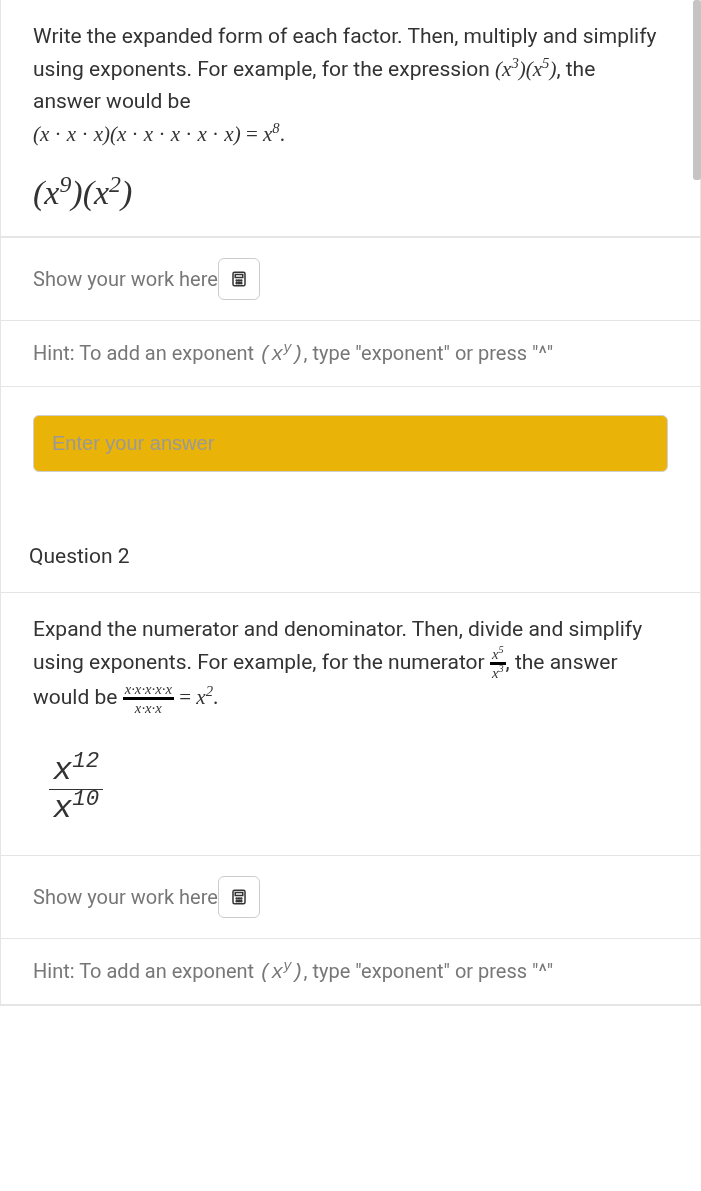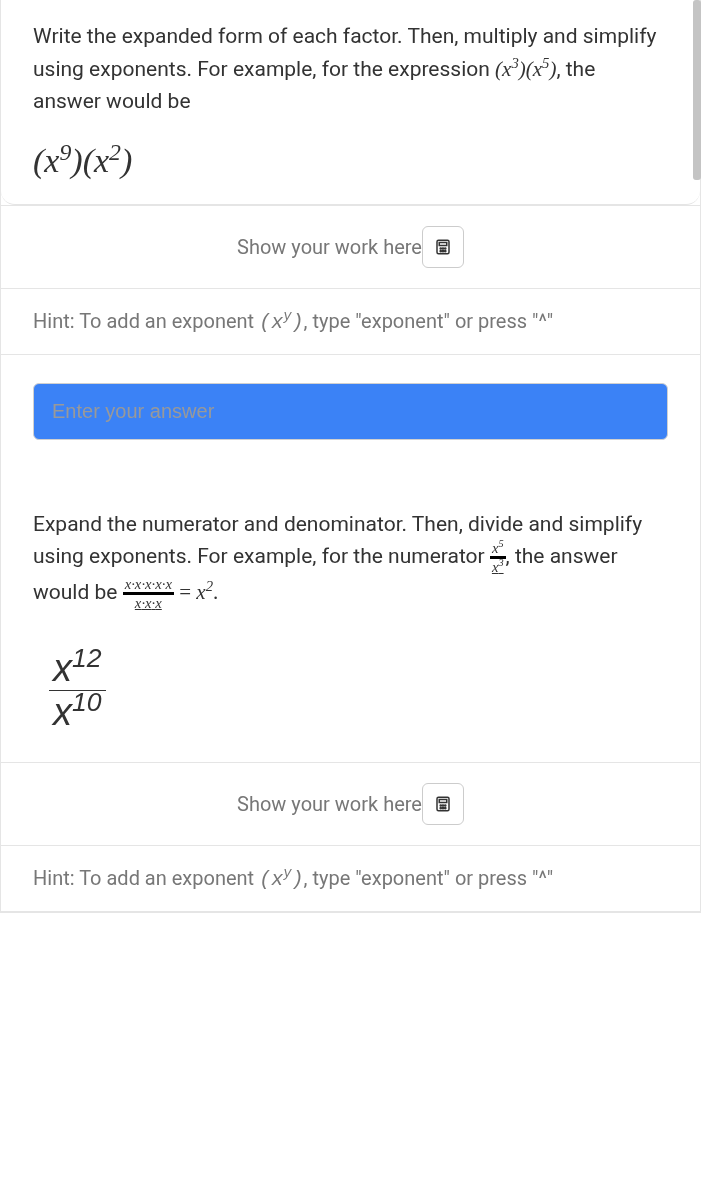--- a/index.html
+++ b/index.html
@@ -13,42 +13,41 @@
       width: 701px;
       color: #333;
     }
     .container {
       border: 1px solid #e5e5e5;
       border-top: none;
     }
     .section {
       border-bottom: 1px solid #e5e5e5;
       padding: 0;
-      border-radius: 14px;
     }
     .question-text {
       padding: 20px 32px 24px 32px;
       font-size: 21px;
       line-height: 1.55;
       color: #333;
     }
     .math-inline {
       font-family: 'Times New Roman', Times, serif;
       font-style: italic;
     }
     .math-display {
       font-family: 'Times New Roman', Times, serif;
       font-style: italic;
       font-size: 34px;
       padding: 0 32px 24px 32px;
     }
     .math-frac-display {
-      font-family: Liberation Sans, sans-serif;
+      font-family: Liberation Mono, monospace;
       font-style: italic;
-      font-size: 38px;
+      font-size: 32px;
       padding: 12px 20px 28px 48px;
     }
     .frac {
       display: inline-block;
       vertical-align: middle;
       text-align: center;
     }
     .frac .num {
       display: block;
       border-bottom: 1.5px solid #333;
@@ -66,31 +65,30 @@
       line-height: 1.1;
     }
     .frac-small .num {
       display: block;
       border-bottom: 3px solid #000000;
       padding: 0 2px;
     }
     .frac-small .den {
       display: block;
       padding: 0 2px;
-      text-decoration: underline;
     }
     sup {
       font-size: 0.7em;
       vertical-align: super;
       line-height: 0;
     }
     .show-work-row {
       display: flex;
       align-items: center;
-      justify-content: center;
+      justify-content: flex-start;
       padding: 20px 32px;
       border-top: 1px solid #e5e5e5;
       border-bottom: 1px solid #e5e5e5;
     }
     .show-work-text {
       color: #777;
       font-size: 20px;
     }
     .calc-button {
       width: 42px;
@@ -120,21 +118,21 @@
     .answer-row {
       padding: 28px 32px 48px 32px;
     }
     .answer-input {
       width: 100%;
       border: 1px solid #d0d0d0;
       border-radius: 6px;
       padding: 16px 18px;
       font-size: 20px;
       color: #333;
-      background: #3b82f6;
+      background: #eab308;
     }
     .answer-input::placeholder {
       color: #999;
     }
     .question-header {
       padding: 24px 28px;
       font-size: 21px;
       color: #333;
       border-bottom: 1px solid #e5e5e5;
     }
@@ -154,20 +152,21 @@
 </head>
 <body>
 
 <div class="container">
 
   <div class="section">
     <div class="question-text">
       <span>Write the expanded form of each factor. Then, multiply and simplify using exponents. For example, for the expression </span>
       <span class="math-inline">(<i>x</i><sup>3</sup>)(<i>x</i><sup>5</sup>)</span><span>, the answer would be </span>
       <br>
+      <span class="math-inline">(<i>x</i> <span class="dot">·</span> <i>x</i> <span class="dot">·</span> <i>x</i>)(<i>x</i> <span class="dot">·</span> <i>x</i> <span class="dot">·</span> <i>x</i> <span class="dot">·</span> <i>x</i> <span class="dot">·</span> <i>x</i>) <span style="font-style:normal">=</span> <i>x</i><sup>8</sup><span style="font-style:normal">.</span></span>
     </div>
     <div class="math-display">
       (<i>x</i><sup>9</sup>)(<i>x</i><sup>2</sup>)
     </div>
   </div>
 
   <div class="show-work-row">
     <span class="show-work-text">Show your work here</span>
     <div class="calc-button">
       <svg class="calc-icon" viewBox="0 0 24 24" fill="none" stroke="#333" stroke-width="2">
@@ -184,20 +183,23 @@
   </div>
 
   <div class="hint-row">
     <span>Hint: To add an exponent </span><span class="math-inline">(<i>x</i><sup><i>y</i></sup>)</span><span>, type "exponent" or press "^"</span>
   </div>
 
   <div class="answer-row">
     <input type="text" class="answer-input" placeholder="Enter your answer" style="">
   </div>
 
+  <div class="question-header">
+    <span>Question 2</span>
+  </div>
 
   <div class="section" style="border-bottom:none;">
     <div class="question-text">
       <span>Expand the numerator and denominator. Then, divide and simplify using exponents. For example, for the </span>
       <span>numerator </span>
       <span class="frac-small math-inline">
         <span class="num"><i>x</i><sup>5</sup></span>
         <span class="den"><i>x</i><sup>3</sup></span>
       </span><span>, the answer would be </span>
       <span class="frac-small math-inline">

